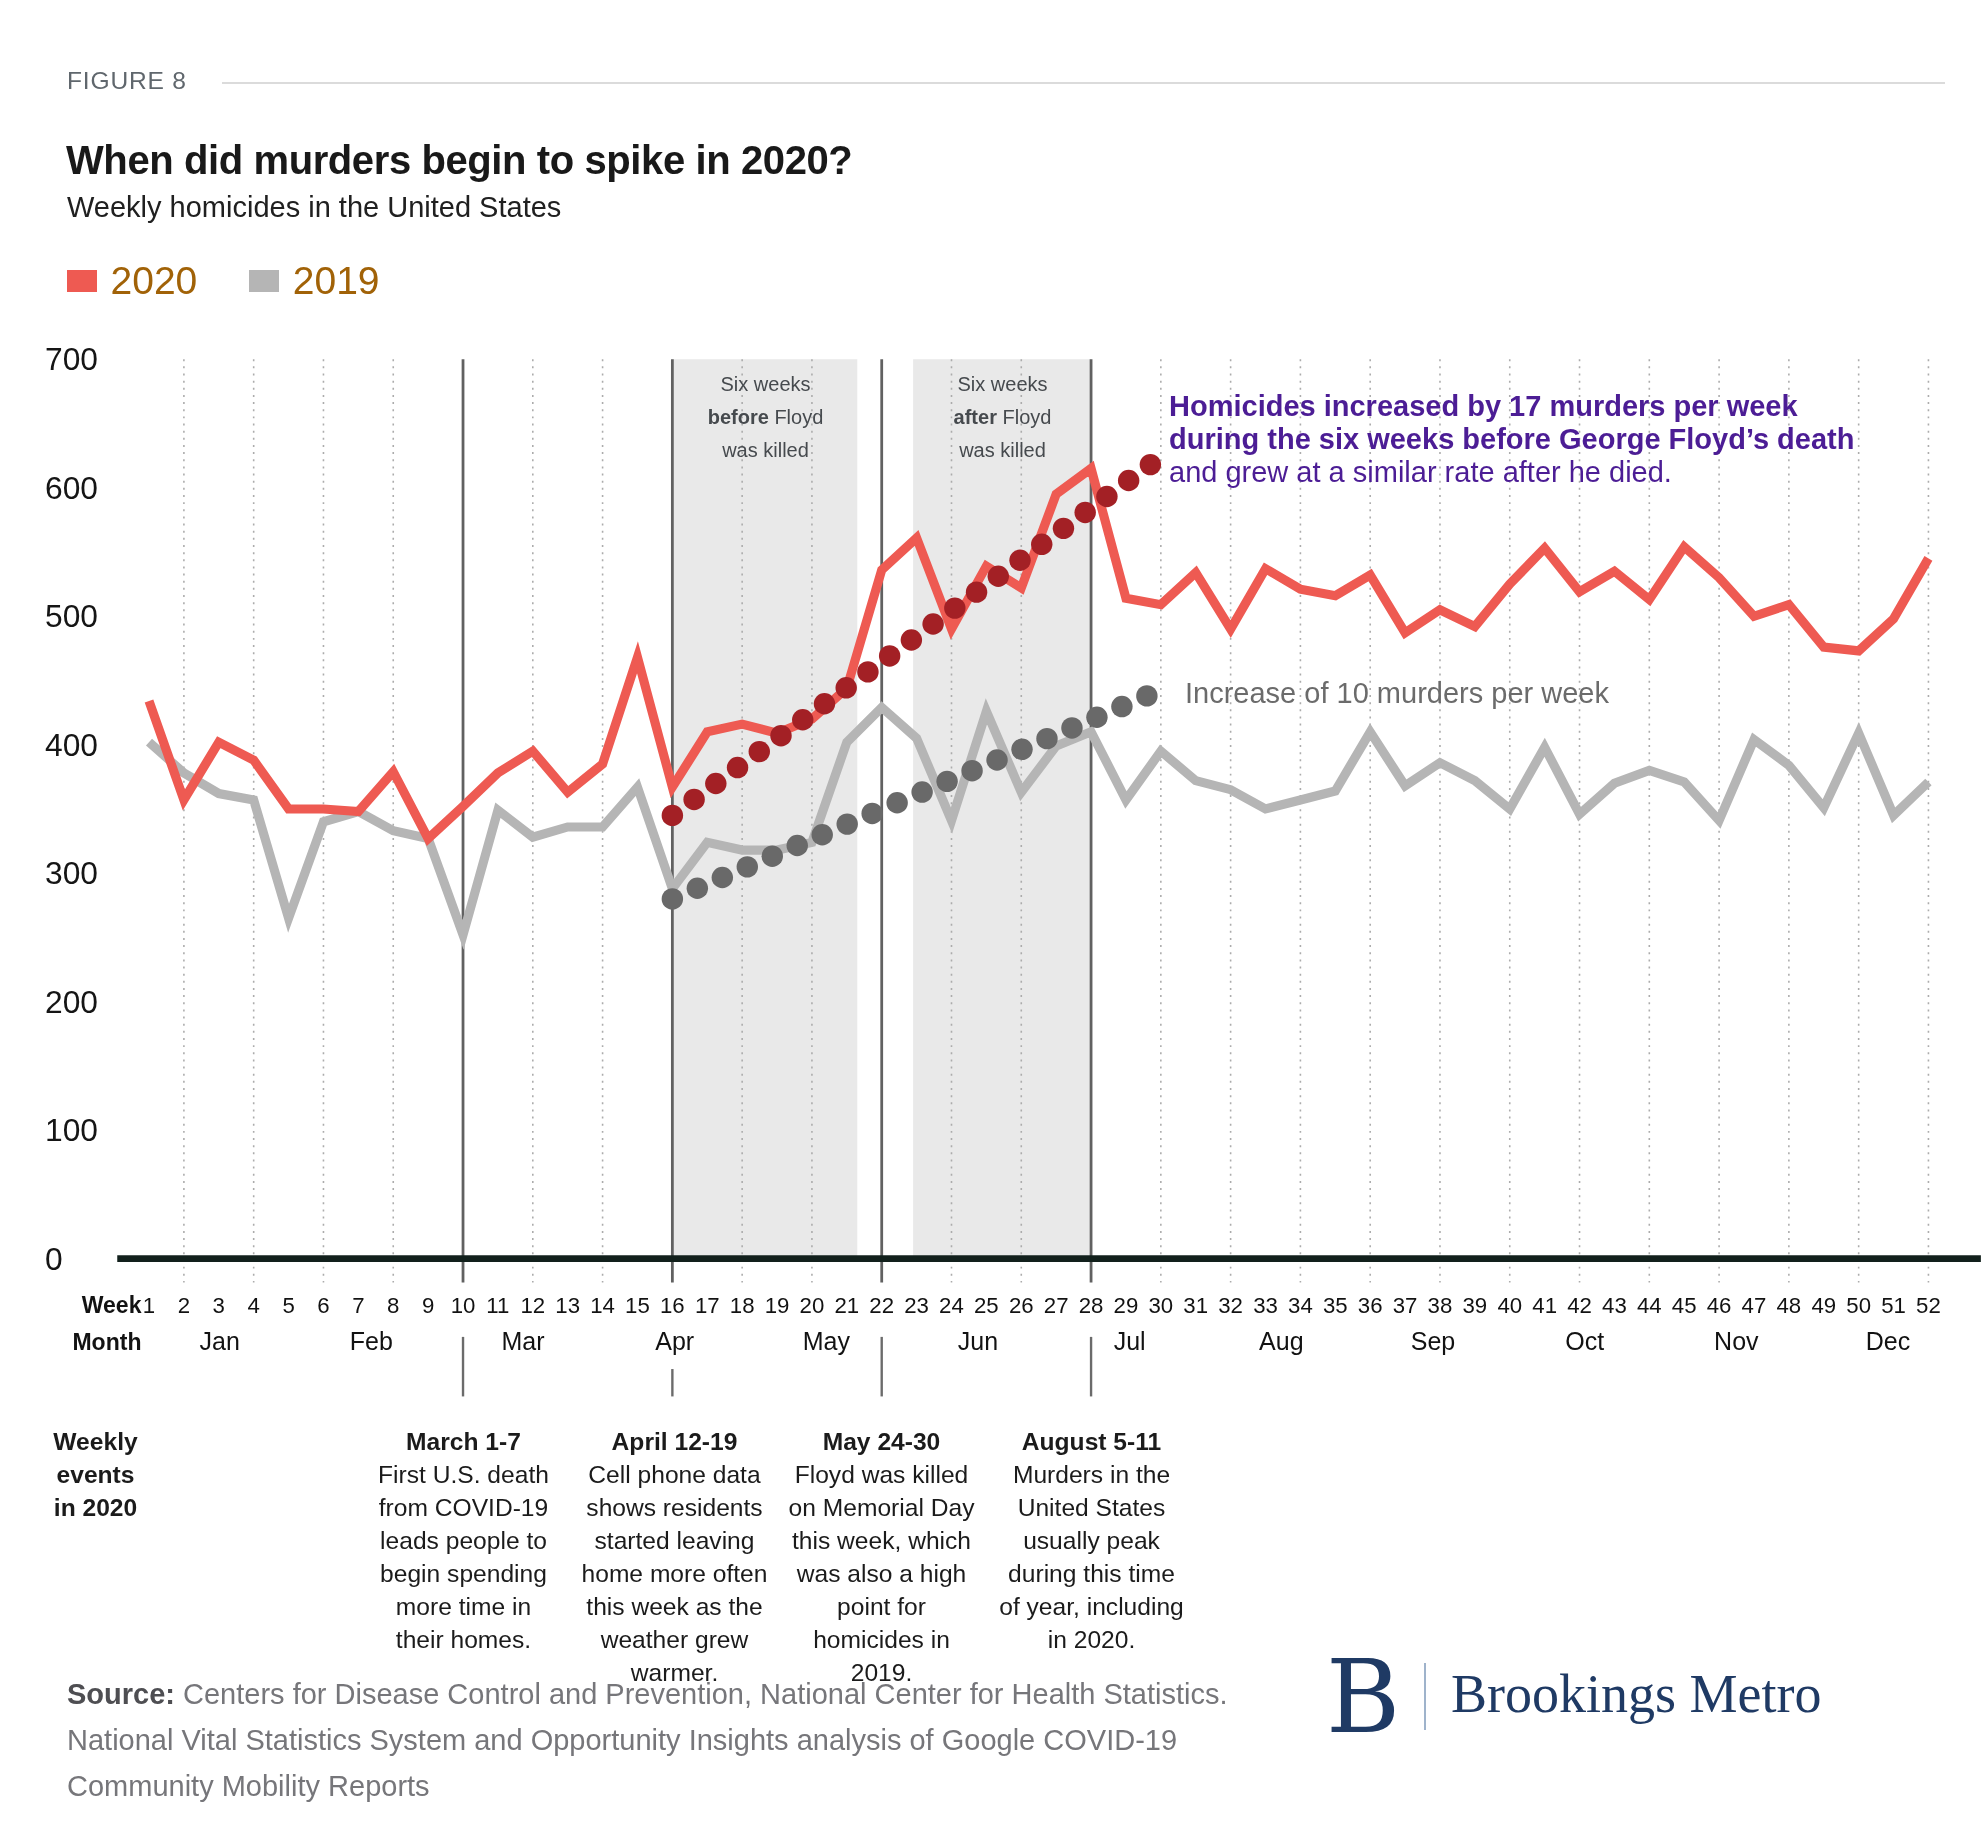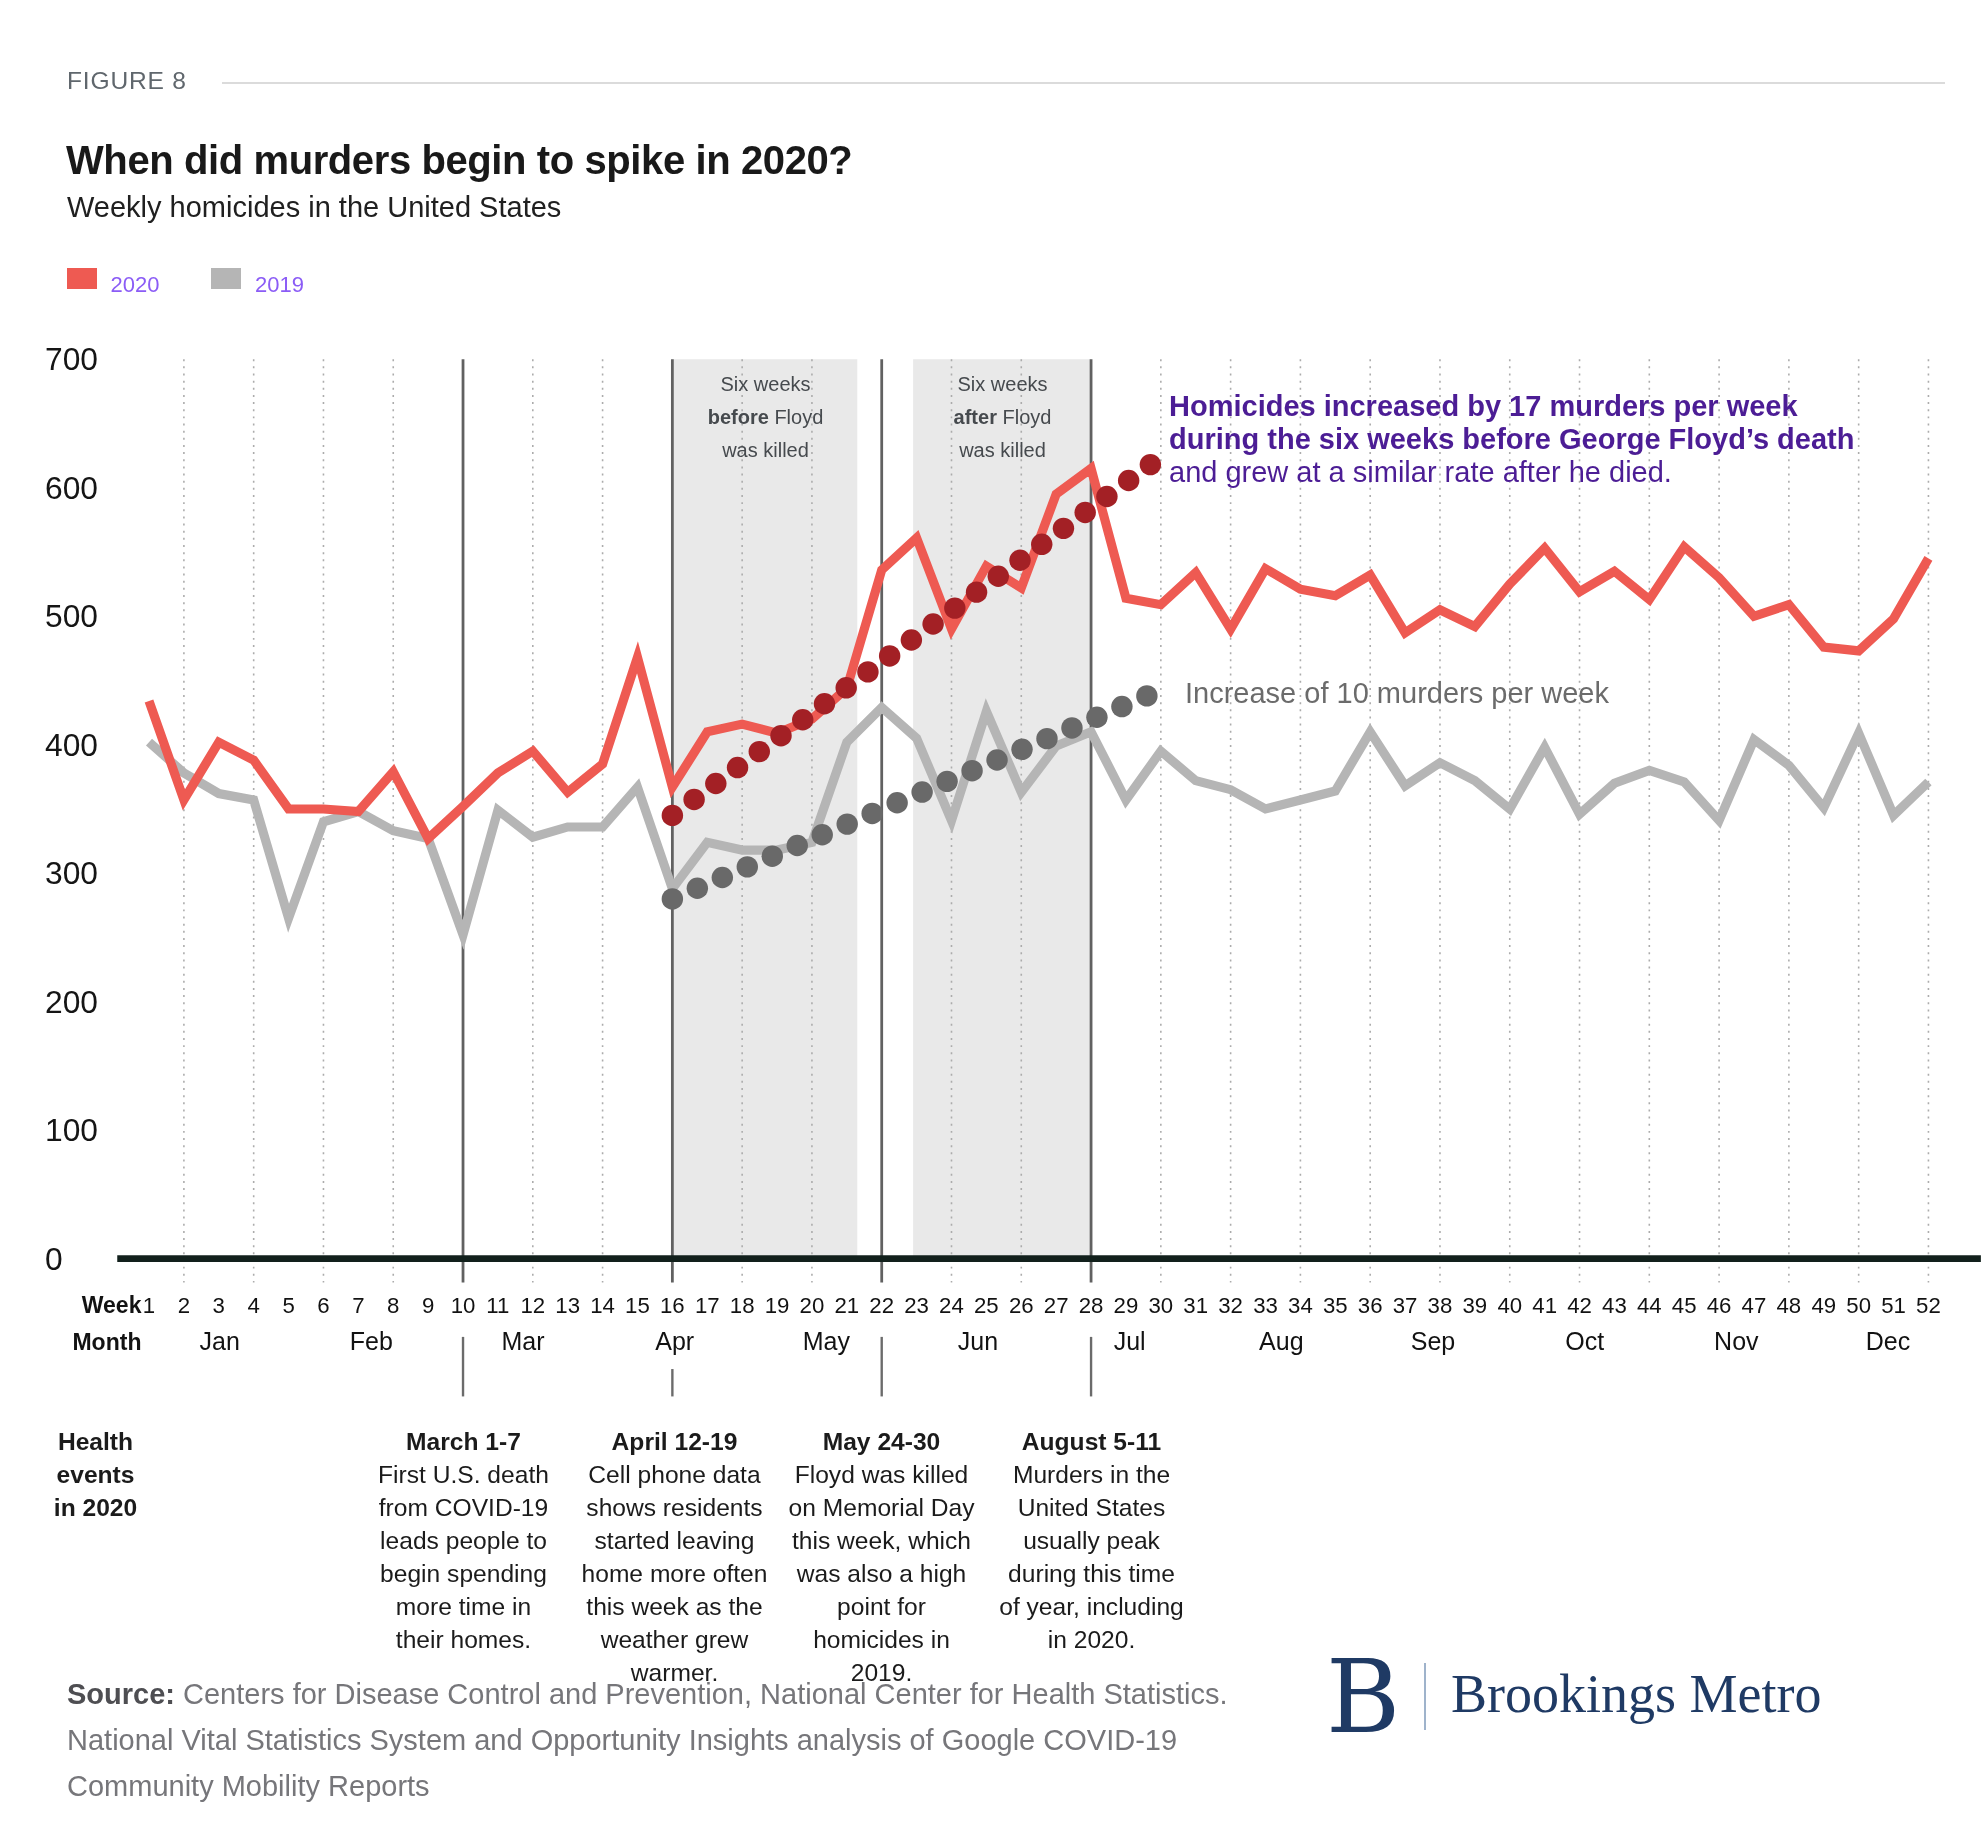--- a/index.html
+++ b/index.html
@@ -5,21 +5,21 @@
   html,body{margin:0;padding:0;background:#ffffff;}
   body{width:1985px;height:1841px;position:relative;font-family:"Liberation Sans","DejaVu Sans",sans-serif;-webkit-font-smoothing:antialiased;}
   .abs{position:absolute;}
   #figure-label{left:67px;top:67px;font-size:24.6px;font-weight:500;color:#60676D;letter-spacing:0.8px;}
   #header-rule{left:222px;top:82px;width:1723px;height:2.4px;background:#DBDBDB;}
   #page-title{left:66px;top:138px;font-size:40px;font-weight:bold;color:#191919;letter-spacing:-0.4px;}
   #page-subtitle{left:67px;top:191px;font-size:29px;color:#202020;}
   .legend-item{display:flex;align-items:center;gap:13.5px;}
   #legend{left:67px;top:259px;display:flex;gap:52px;align-items:center;}
   .swatch{width:30px;height:21.4px;display:inline-block;}
-  .legend-label{font-size:22px;color:#8b5cf6;margin-top:13px;}
+  .legend-label{font-size:39px;color:#a16207;}
   #chart-svg{left:0;top:0;}
   .band-label{width:191px;top:368px;text-align:center;font-size:20px;line-height:33px;color:#464A4E;}
   #band-label-before{left:670px;}
   #band-label-after{left:907px;}
   .band-label b{font-weight:bold;}
   #annotation-2020{left:1169px;top:390px;color:#4c1d95;font-size:29px;line-height:33px;white-space:nowrap;}
   #annotation-2020 .ln-b{font-weight:bold;}
   #annotation-2019{left:1185px;top:677px;color:#6B6B6B;font-size:29px;white-space:nowrap;}
   #events-header{left:36px;top:1425px;width:119px;text-align:center;font-weight:bold;font-size:24.6px;line-height:33px;color:#1B1B1B;}
   .event-col{top:1425px;width:187px;text-align:center;font-size:24.6px;line-height:33px;color:#1B1B1B;}
@@ -220,21 +220,21 @@
 </div>
 
 <div class="abs" id="annotation-2020">
   <div class="ln-b">Homicides increased by 17 murders per week</div>
   <div class="ln-b">during the six weeks before George Floyd’s death</div>
   <div>and grew at a similar rate after he died.</div>
 </div>
 <div class="abs" id="annotation-2019">Increase of 10 murders per week</div>
 
 <div class="abs" id="events-header">
-  <div>Health</div>
+  <div>Weekly</div>
   <div>events</div>
   <div>in 2020</div>
 </div>
 <div class="abs event-col" id="event-col-0">
   <div class="event-date">March 1-7</div>
   <div class="event-text">First U.S. death from COVID-19 leads people to begin spending more time in their homes.</div>
 </div>
 <div class="abs event-col" id="event-col-1">
   <div class="event-date">April 12-19</div>
   <div class="event-text">Cell phone data shows residents started leaving home more often this week as the weather grew warmer.</div>

